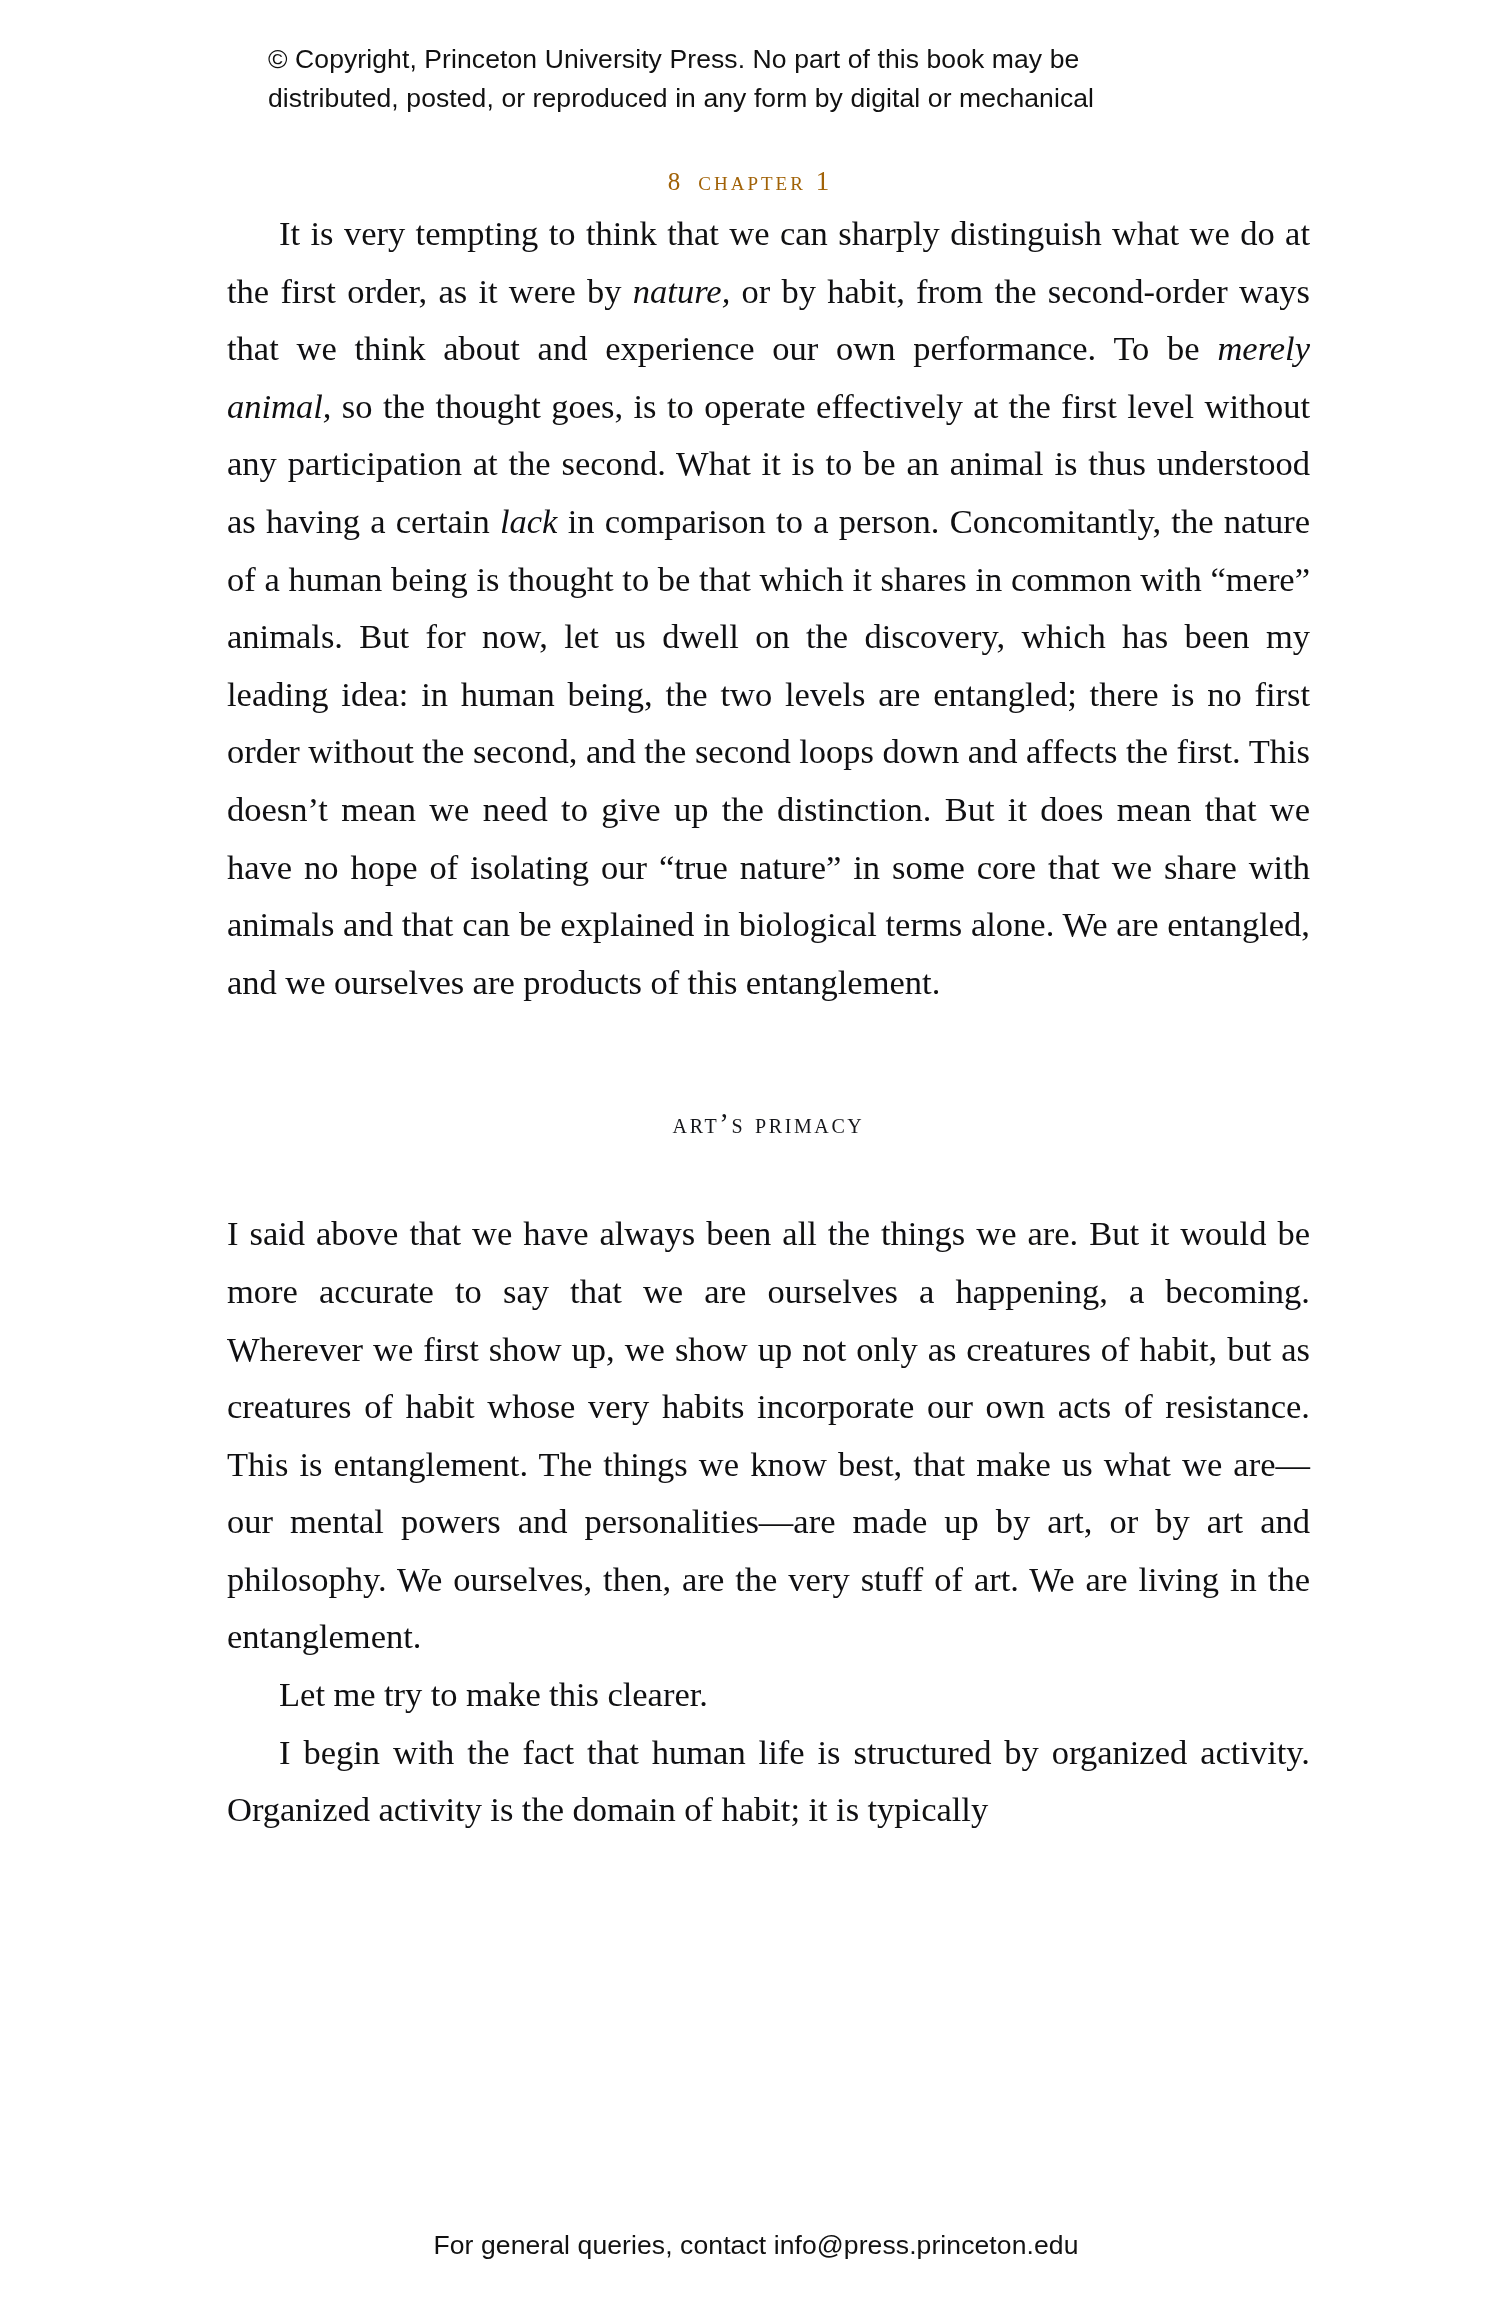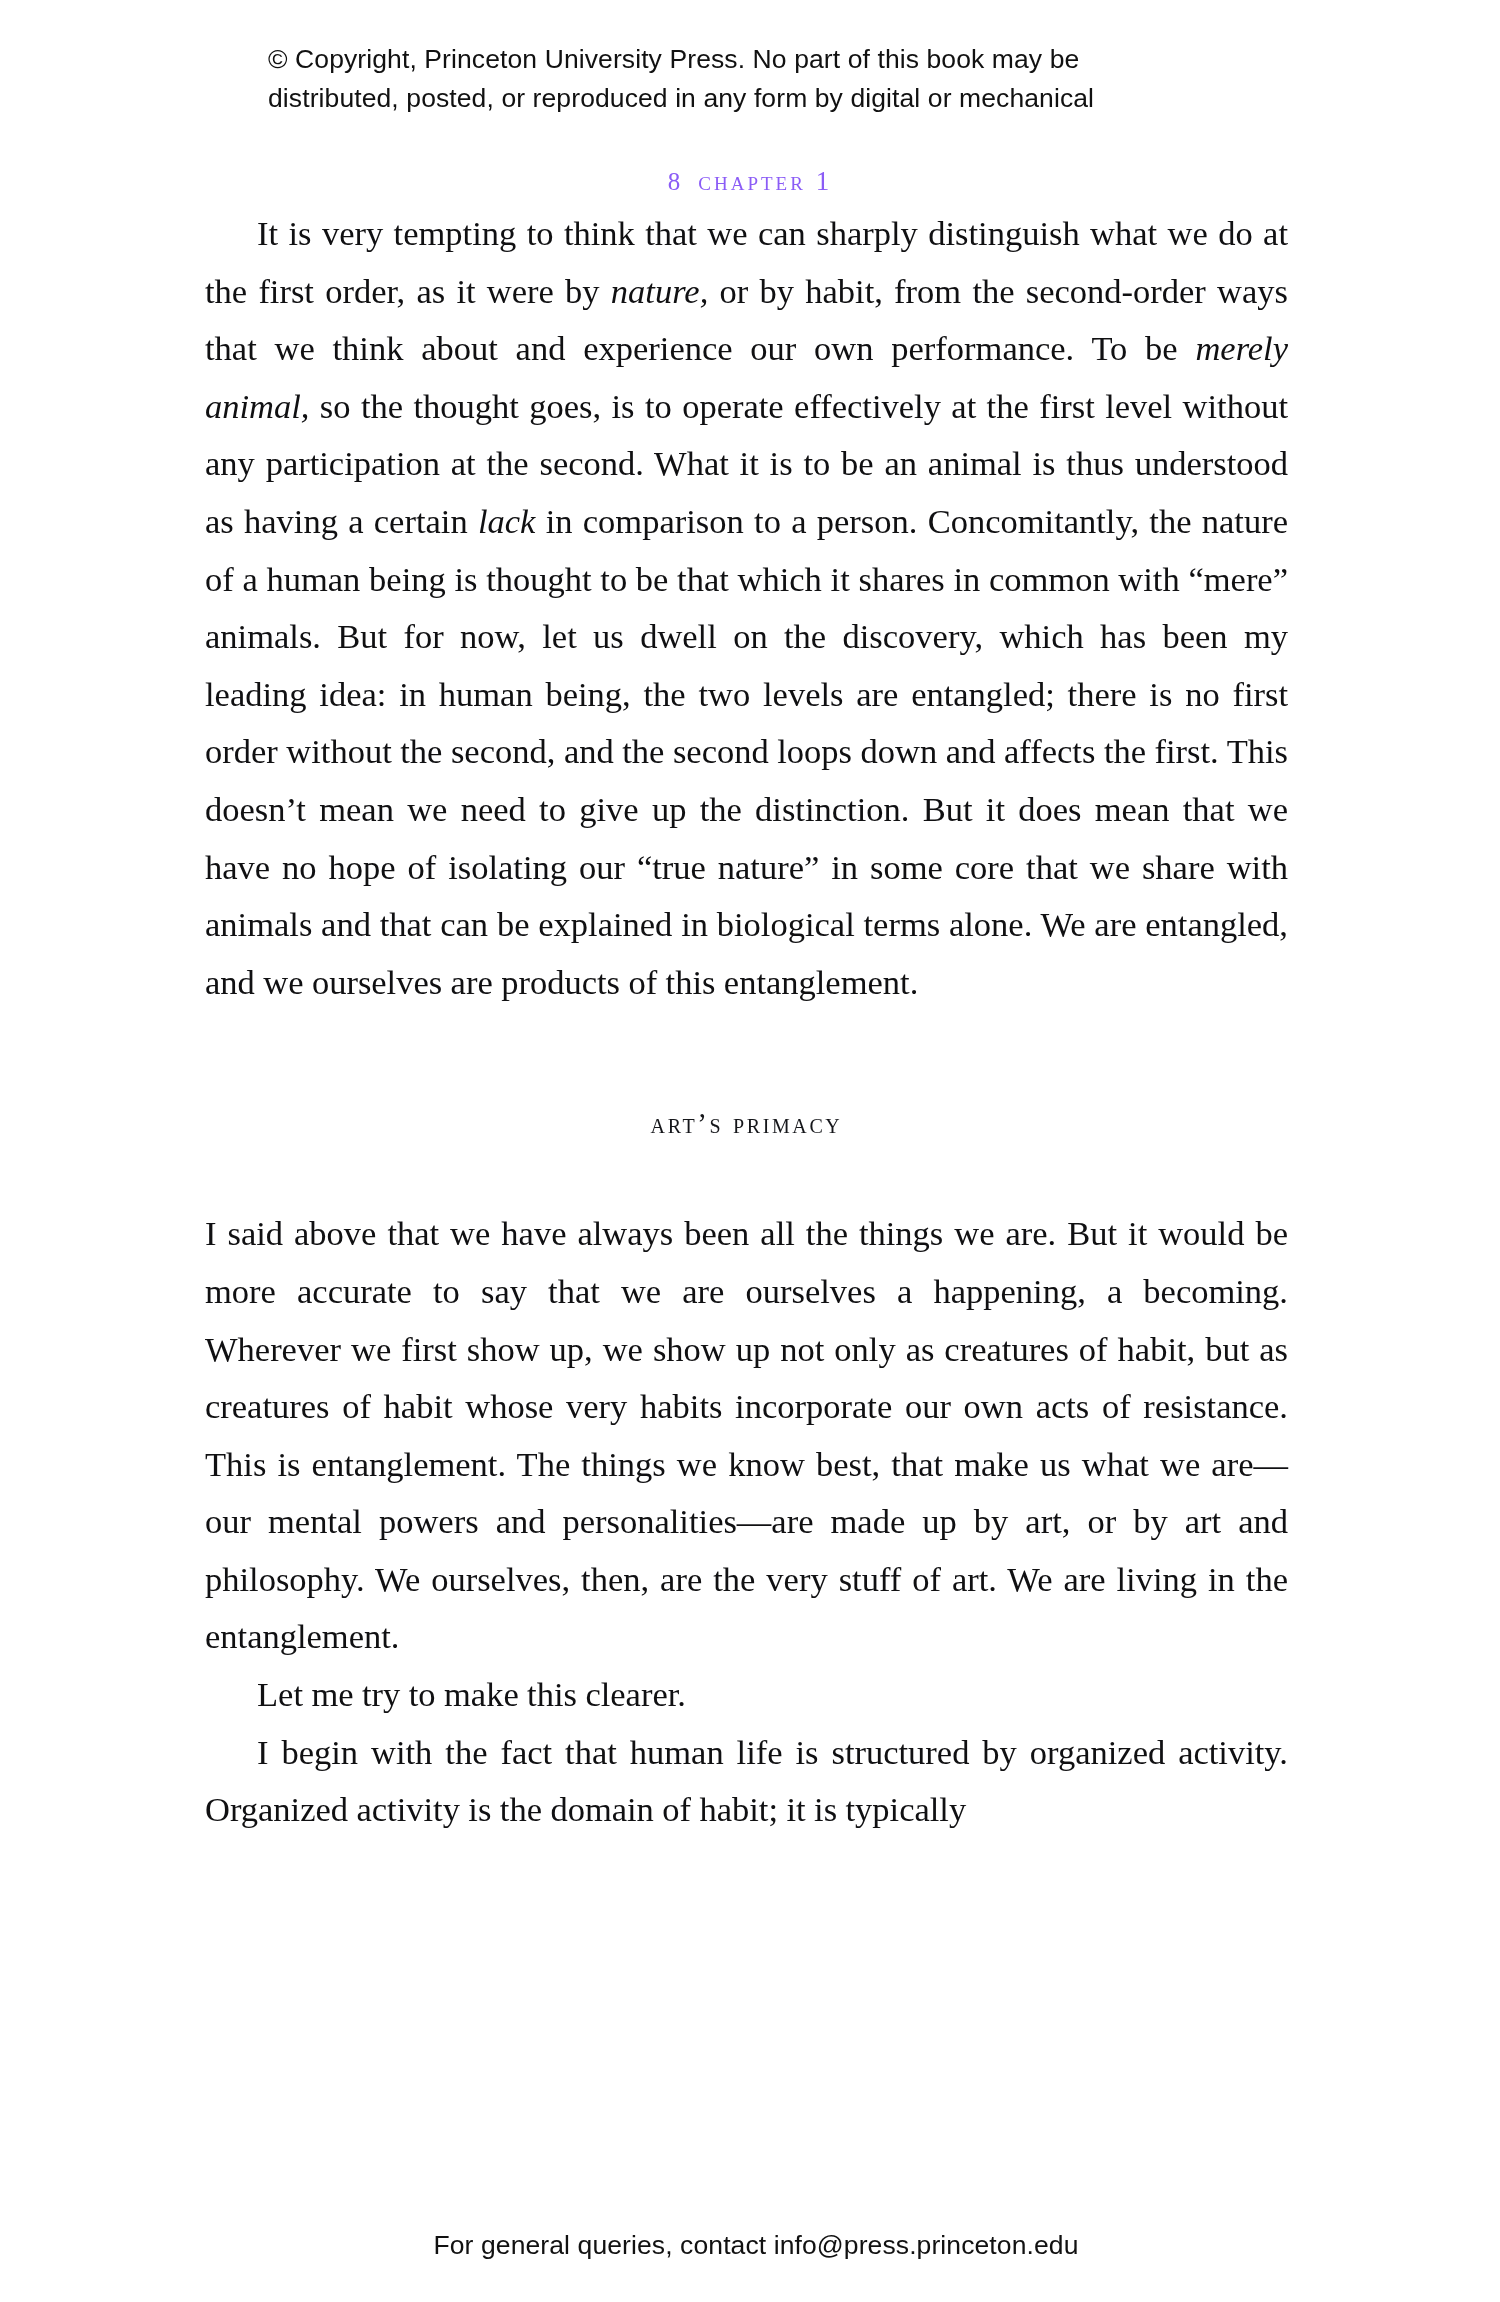--- a/index.html
+++ b/index.html
@@ -41,38 +41,38 @@
   
   .running-head {
     position: absolute;
     left: 0;
     right: 0;
     top: 166px;
     text-align: center;
     font-size: 24px;
     line-height: 30px;
     letter-spacing: 2.6px;
-    color: #8b5cf6;
+    color: #a16207;
   }
   .running-head .folio {
     font-size: 25px;
     letter-spacing: 0;
     margin-right: 18px;
   }
   .running-head .rh-title {
     font-variant: small-caps;
     text-transform: lowercase;
     font-size: 27px;
     letter-spacing: 3.0px;
   }
 
   
   .textblock {
     position: absolute;
-    left: 205px;
+    left: 227px;
     top: 205px;
     width: 1083px;
   }
 
   p.body-par {
     margin: 0;
     text-align: justify;
     text-justify: inter-word;
     font-size: 34.5px;
     line-height: 57.6px;

